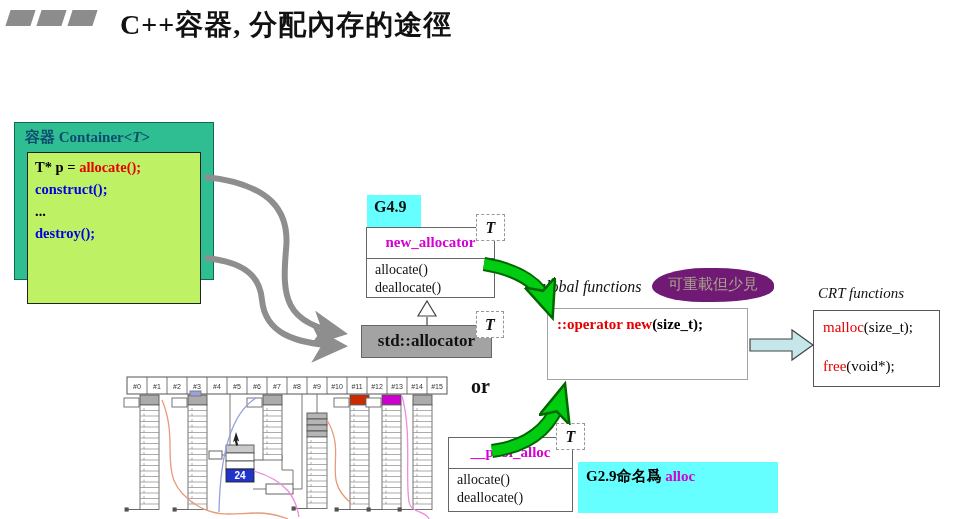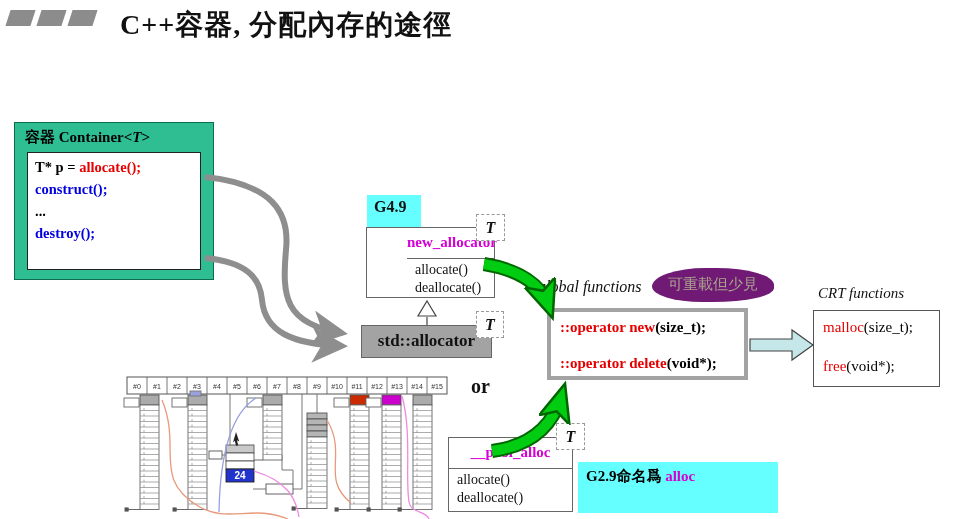--- a/index.html
+++ b/index.html
@@ -6,40 +6,40 @@
   body{
     position:relative;width:953px;height:519px;background:#ffffff;overflow:hidden;
     font-family:"Liberation Serif", serif;color:#111;
   }
   .abs{position:absolute;}
   
   .bullet{position:absolute;top:10px;width:25px;height:16px;background:#8C8C8C;transform:skewX(-18deg);}
   .page-title{position:absolute;left:120px;top:6px;font-size:28px;font-weight:bold;letter-spacing:1px;white-space:nowrap;}
   
   .container-box{left:14px;top:122px;width:200px;height:158px;background:#2FBE92;border:1px solid #0c6b50;box-sizing:border-box;}
-  .container-box .hd{padding:5px 0 0 10px;font-size:15px;font-weight:bold;color:#000000;}
-  .code-box{position:absolute;left:12px;top:29px;width:174px;height:118px;background:#ffffff;border:1px solid #222;box-sizing:border-box;
+  .container-box .hd{padding:5px 0 0 10px;font-size:15px;font-weight:bold;color:#0c4a6e;}
+  .code-box{position:absolute;left:12px;top:29px;width:174px;height:152px;background:#bef264;border:1px solid #222;box-sizing:border-box;
             font-size:14.5px;font-weight:bold;padding:3px 0 0 7px;line-height:22px;white-space:nowrap;}
   .red{color:#E60000;} .blue{color:#0000E0;} .mag{color:#D400D4;} .blk{color:#000;}
   
   .uml{background:#fff;border:1px solid #666;box-sizing:border-box;}
   .uml .name{display:block;text-align:center;font-weight:bold;font-size:15px;padding-top:6px;height:24px;border-bottom:1px solid #666;}
   .uml .methods{padding:2px 0 0 8px;font-size:14px;line-height:18px;}
   .tbox{background:#fff;border:1.5px dashed #999;box-sizing:border-box;text-align:center;
         font-style:italic;font-weight:bold;font-size:16px;line-height:25px;z-index:5;}
   .g49{left:367px;top:195px;width:54px;height:33px;background:#66FFFF;font-size:16px;font-weight:bold;
        padding:3px 0 0 7px;box-sizing:border-box;}
-  .newalloc{left:366px;top:227px;width:129px;height:71px;padding-left:40px;}
+  .newalloc{left:366px;top:227px;width:129px;height:71px;}
   .stdalloc{left:361px;top:325px;width:131px;height:33px;background:#a3a3a3;border:1px solid #666;box-sizing:border-box;
             text-align:center;font-size:17px;font-weight:bold;padding-top:5px;}
   .orlbl{left:471px;top:375px;font-size:20px;font-weight:bold;}
   .gflbl{left:538px;top:278px;font-size:16px;font-style:italic;white-space:nowrap;}
   .hl{left:652px;top:268px;width:122px;height:34px;background:#701a75;border-radius:48% 52% 55% 45%/60% 55% 45% 50%;
       color:#A9A48C;font-size:15px;text-align:center;line-height:33px;white-space:nowrap;}
-  .opbox{left:547px;top:308px;width:201px;height:72px;background:#fff;border:4px solid #a3a3a3;box-sizing:border-box;
+  .opbox{left:547px;top:308px;width:201px;height:72px;background:#fff;border:1px solid #a3a3a3;box-sizing:border-box;
          font-size:15px;font-weight:bold;white-space:nowrap;}
   .opbox .l1{position:absolute;left:9px;top:7px;} .opbox .l2{position:absolute;left:9px;top:43px;}
   .crtlbl{left:818px;top:285px;font-size:15px;font-style:italic;white-space:nowrap;}
   .crtbox{left:813px;top:310px;width:127px;height:77px;background:#fff;border:1px solid #555;box-sizing:border-box;
           font-size:15px;font-weight:normal;white-space:nowrap;}
   .crtbox .l1{position:absolute;left:9px;top:8px;} .crtbox .l2{position:absolute;left:9px;top:47px;}
   .poolalloc{left:448px;top:437px;width:125px;height:75px;}
   .note{left:578px;top:462px;width:200px;height:51px;background:#66FFFF;font-size:15px;font-weight:bold;
         padding:3px 5px 0 8px;box-sizing:border-box;line-height:23px;white-space:nowrap;}
   svg.layer{position:absolute;left:0;top:0;pointer-events:none;z-index:9;}
@@ -75,21 +75,20 @@
 
 <div class="abs tbox" style="left:476px;top:311px;width:28px;height:27px;">T</div>
 <div class="abs stdalloc">std::allocator</div>
 
 <div class="abs orlbl">or</div>
 
 <div class="abs gflbl">global functions</div>
 <div class="abs hl">可重載但少見</div>
 <div class="abs opbox">
   <div class="l1"><span class="red">::operator new</span><span class="blk">(size_t);</span></div>
-  <div class="l2"><span class="red">::operator delete</span><span class="blk">(void*);</span></div>
 </div>
 
 <div class="abs crtlbl">CRT functions</div>
 <div class="abs crtbox">
   <div class="l1"><span class="red">malloc</span><span class="blk">(size_t);</span></div>
   <div class="l2"><span class="red">free</span><span class="blk">(void*);</span></div>
 </div>
 
 <div class="abs tbox" style="left:556px;top:423px;width:29px;height:27px;">T</div>
 <div class="abs uml poolalloc">

